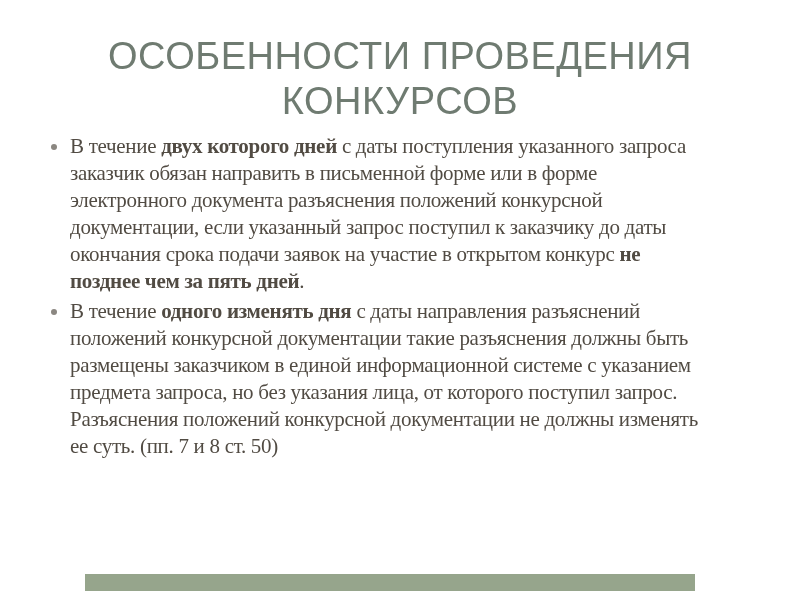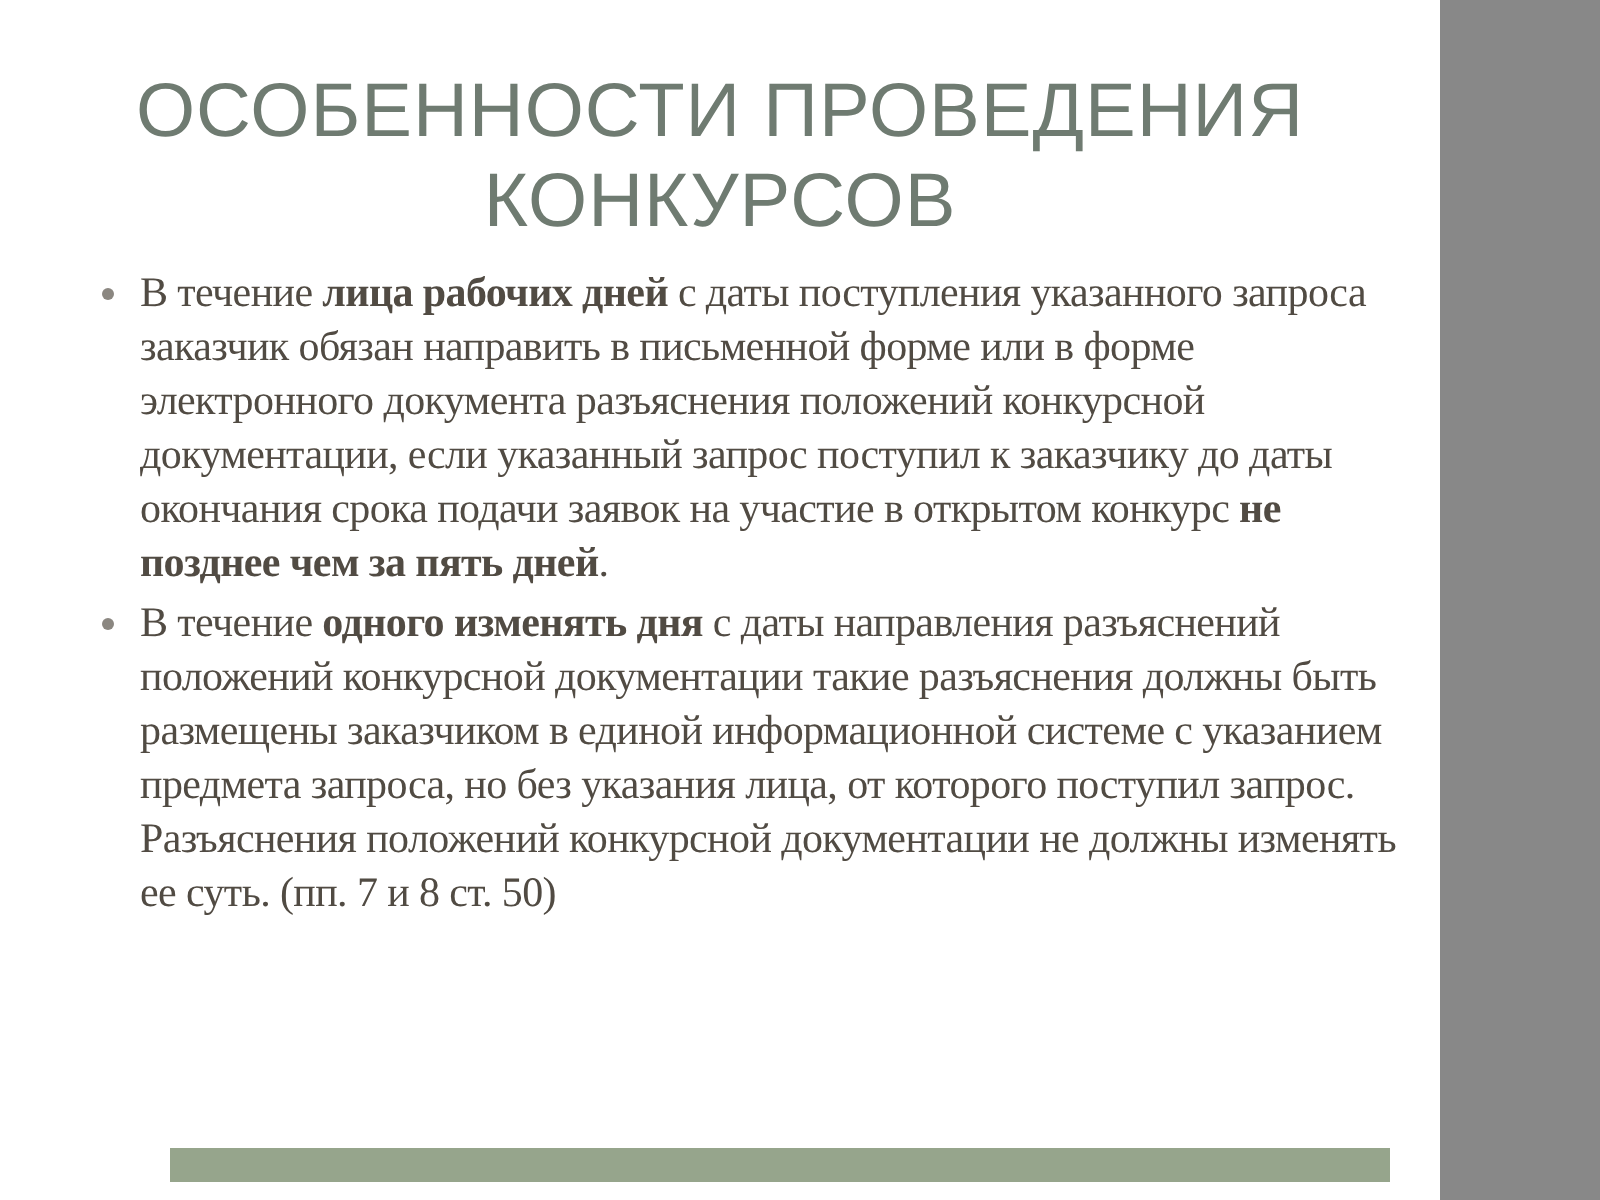--- a/index.html
+++ b/index.html
@@ -11,21 +11,21 @@
     --bg-color: #ffffff;
   }
   html, body { margin: 0; padding: 0; }
   body {
     width: 800px; height: 600px;
     font-family: "Liberation Serif", serif;
     background: #888;
   }
   .slide {
     position: relative;
-    width: 720px; height: 600px;
+    width: 800px; height: 600px;
     background: var(--bg-color);
     overflow: hidden;
     box-sizing: border-box;
   }
   .slide-title {
     margin: 34px 40px 0 40px;
     text-align: center;
     font-family: "Liberation Sans", sans-serif;
     font-weight: 400;
     font-size: 38px;
@@ -75,18 +75,18 @@
   }
 </style>
 </head>
 <body>
 
 <div class="slide">
   <h1 class="slide-title">ОСОБЕННОСТИ ПРОВЕДЕНИЯ КОНКУРСОВ</h1>
 
 
   <ul class="bullet-list">
-      <li><span>В течение </span><b>лица рабочих дней</b><span> с даты поступления указанного запроса заказчик обязан направить в письменной форме или в форме электронного документа разъяснения положений конкурсной документации, если указанный запрос поступил к заказчику до даты окончания срока подачи заявок на участие в открытом конкурс </span><b>не позднее чем за пять дней</b><span>.</span></li>
+      <li><span>В течение </span><b>двух которого дней</b><span> с даты поступления указанного запроса заказчик обязан направить в письменной форме или в форме электронного документа разъяснения положений конкурсной документации, если указанный запрос поступил к заказчику до даты окончания срока подачи заявок на участие в открытом конкурс </span><b>не позднее чем за пять дней</b><span>.</span></li>
       <li><span>В течение </span><b>одного изменять дня</b><span> с даты направления разъяснений положений конкурсной документации такие разъяснения должны быть размещены заказчиком в единой информационной системе с указанием предмета запроса, но без указания лица, от которого поступил запрос. Разъяснения положений конкурсной документации не должны изменять ее суть. (пп. 7 и 8 ст. 50)</span></li>
     </ul>
 
   <div class="accent-bar"></div>
 </div>
 
 </body></html>

